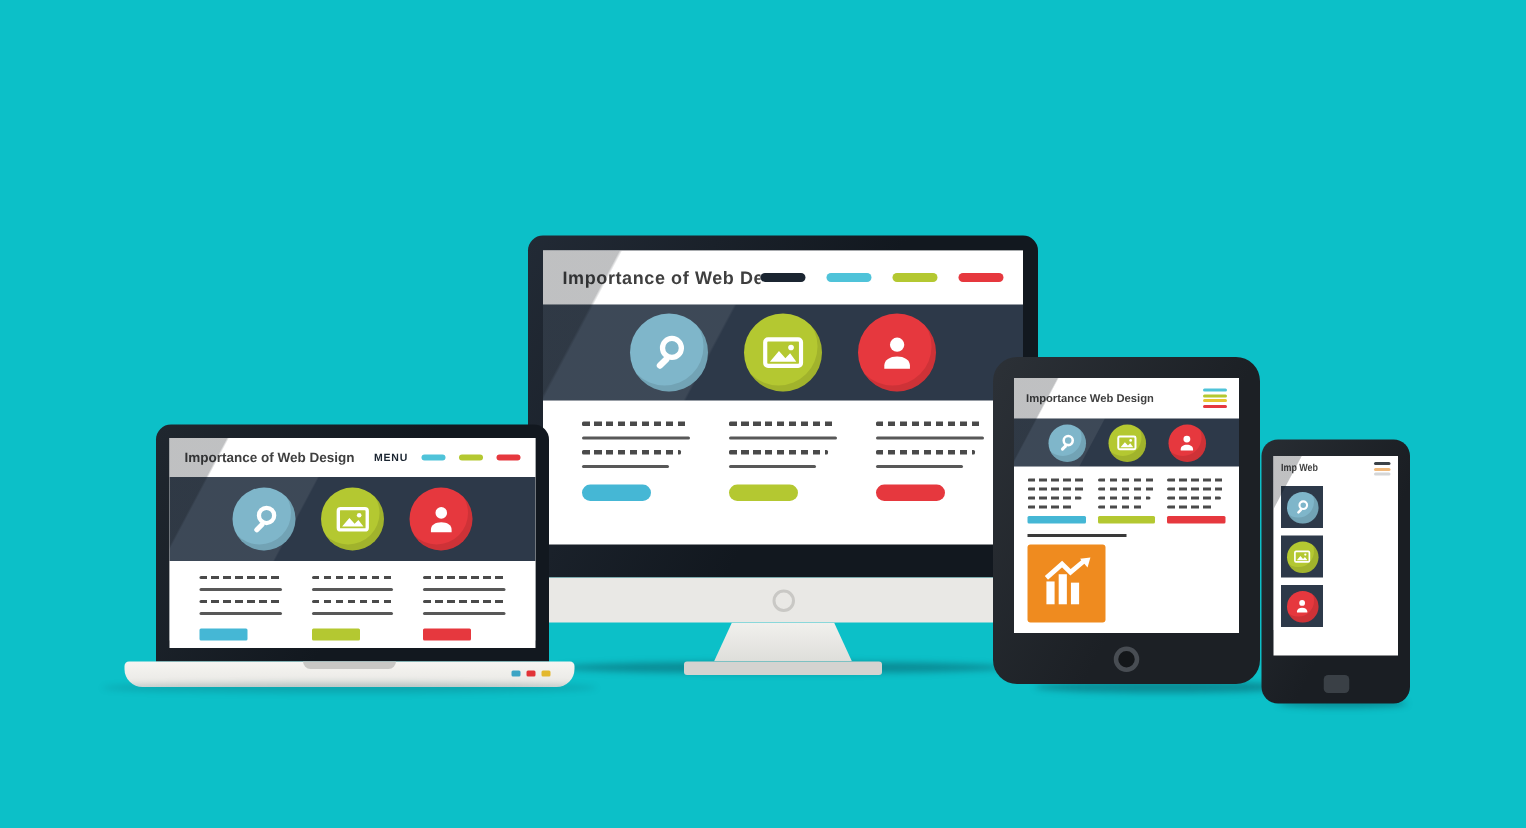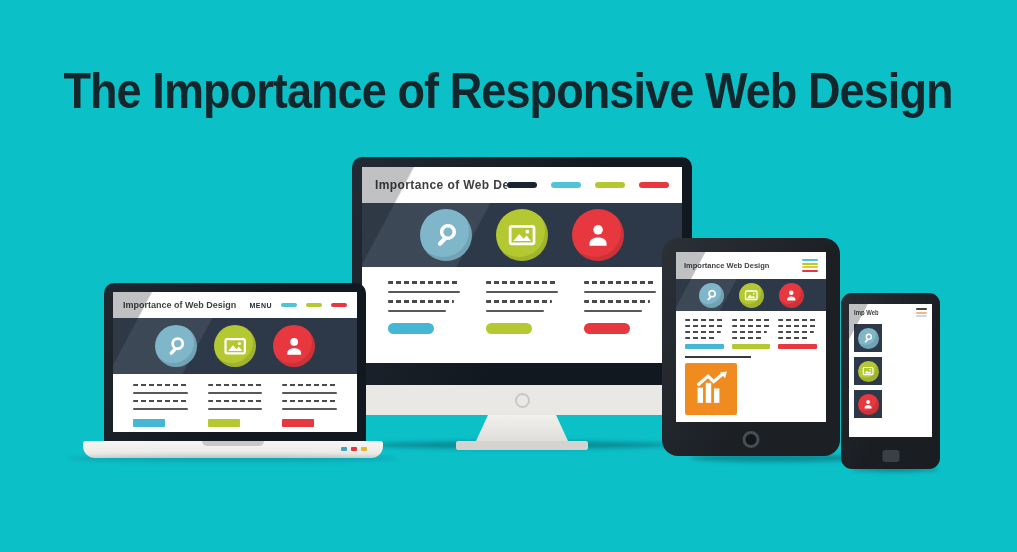--- a/index.html
+++ b/index.html
@@ -122,23 +122,20 @@
   .p-btn{height:4px;width:100%;margin-top:2px;border-radius:1px;}
   .p-home{position:absolute;bottom:7px;left:50%;transform:translateX(-50%);width:17px;height:12px;
           border-radius:3px;background:#3a4046;}
   .p-shadow{left:852px;top:466px;width:86px;height:6px;}
 </style>
 </head>
 <body>
 
 <div class="stage">
 
-  <h1 class="title">
-    <span>The Importance of Responsive Web Design</span>
-  </h1>
 
   <div class="monitor">
     <div class="m-frame">
       <div class="m-screen">
         <div class="site-header">
           <span class="logo">Importance of Web Design</span>
           <span class="nav">
             <i class="dash navy"></i>
             <i class="dash cyan"></i>
             <i class="dash green"></i>

